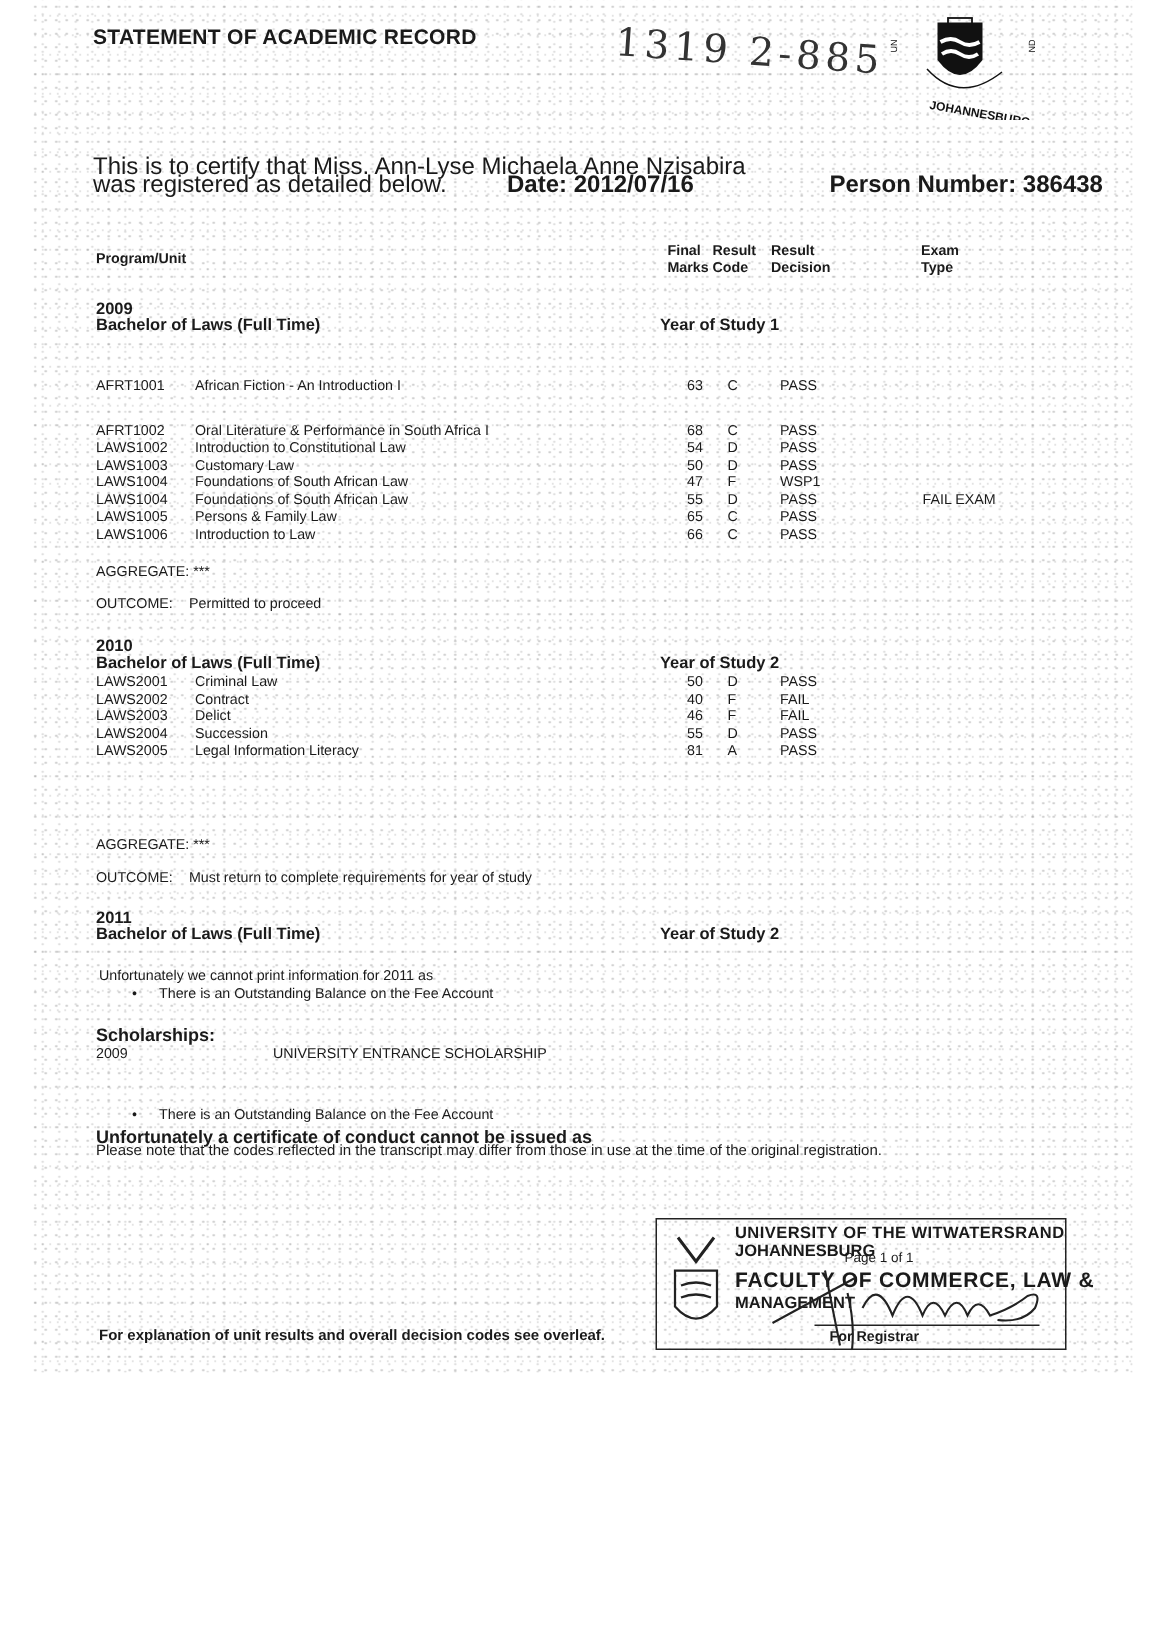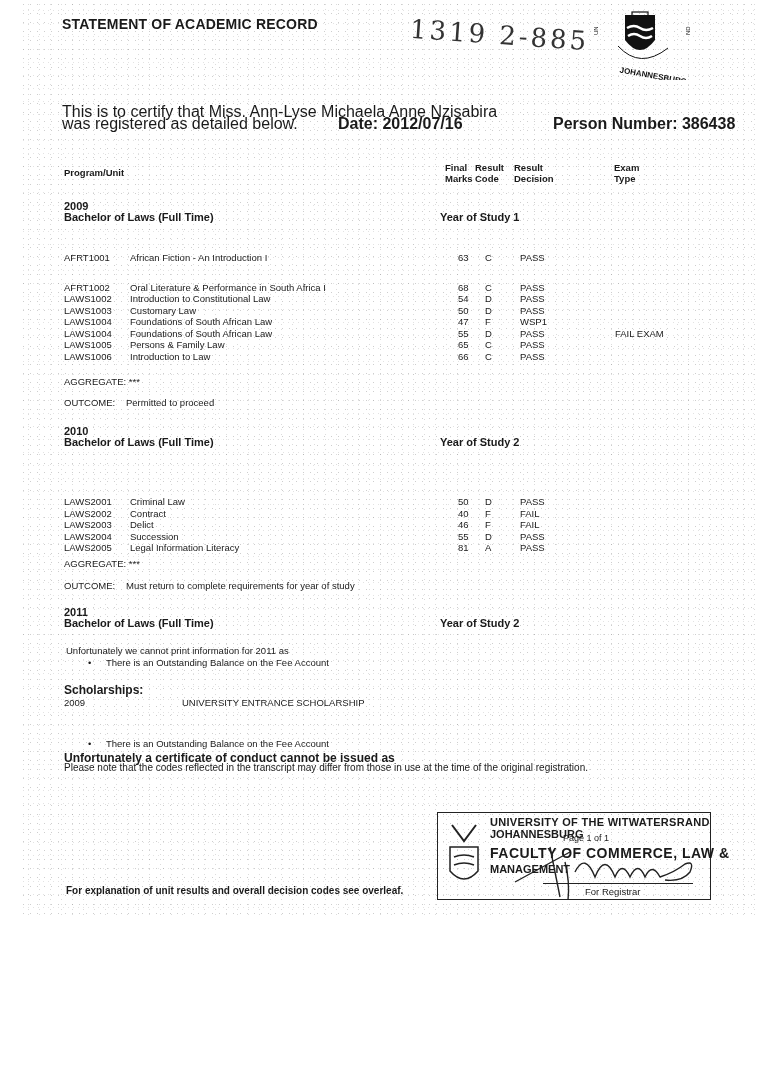--- a/index.html
+++ b/index.html
@@ -42,21 +42,21 @@
   .stamp {
     left: 437px; top: 812px; width: 272px; height: 86px;
     border: 1.5px solid #222;
   }
   .stamp .s-crest { position: absolute; left: 6px; top: 8px; width: 40px; height: 68px; }
   .stamp .s1 { position: absolute; left: 52px; top: 3px; font-size: 11px; font-weight: bold; letter-spacing: 0.3px; }
   .stamp .s2 { position: absolute; left: 52px; top: 15px; font-size: 11px; font-weight: bold; }
   .stamp .s3 { position: absolute; left: 125px; top: 20px; font-size: 9px; }
   .stamp .s4 { position: absolute; left: 52px; top: 32px; font-size: 14px; font-weight: bold; letter-spacing: 0.5px; }
   .stamp .s5 { position: absolute; left: 52px; top: 50px; font-size: 11px; font-weight: bold; }
-  .stamp .s6 { position: absolute; left: 115px; top: 73px; font-size: 9.5px; font-weight: normal; margin-left: 32px; }
+  .stamp .s6 { position: absolute; left: 115px; top: 73px; font-size: 9.5px; font-weight: bold; }
   .stamp .sig-line { position: absolute; left: 105px; top: 70px; width: 150px; border-top: 1px solid #222; }
   .signature { position: absolute; left: 510px; top: 842px; width: 190px; height: 60px; }
 </style>
 </head>
 <body>
 
 <div class="noise"></div>
 
 <div class="abs title">STATEMENT OF ACADEMIC RECORD</div>
 <div class="abs handwritten">1319 2-885</div>
@@ -167,21 +167,21 @@
 </div>
 
 <div class="abs small" style="left:64px; top:376px;">AGGREGATE:   ***</div>
 <div class="abs small" style="left:64px; top:397px;">OUTCOME:</div>
 <div class="abs small" style="left:126px; top:397px;">Permitted to proceed</div>
 
 <div class="abs sec-year" style="left:64px; top:425px;">2010</div>
 <div class="abs sec-prog" style="left:64px; top:436px;">Bachelor of Laws (Full Time)</div>
 <div class="abs sec-prog" style="left:440px; top:436px;">Year of Study 2</div>
 
-<div class="abs" style="left:0; top:496px; width:768px;">
+<div class="abs" style="left:0; top:449px; width:768px;">
   <div class="row" style="position:relative;">
       <span class="c-code">LAWS2001</span>
       <span class="c-name">Criminal Law</span>
       <span class="c-mark">50</span>
       <span class="c-rc">D</span>
       <span class="c-dec">PASS</span>
     </div>
   <div class="row" style="position:relative;">
       <span class="c-code">LAWS2002</span>
       <span class="c-name">Contract</span>

